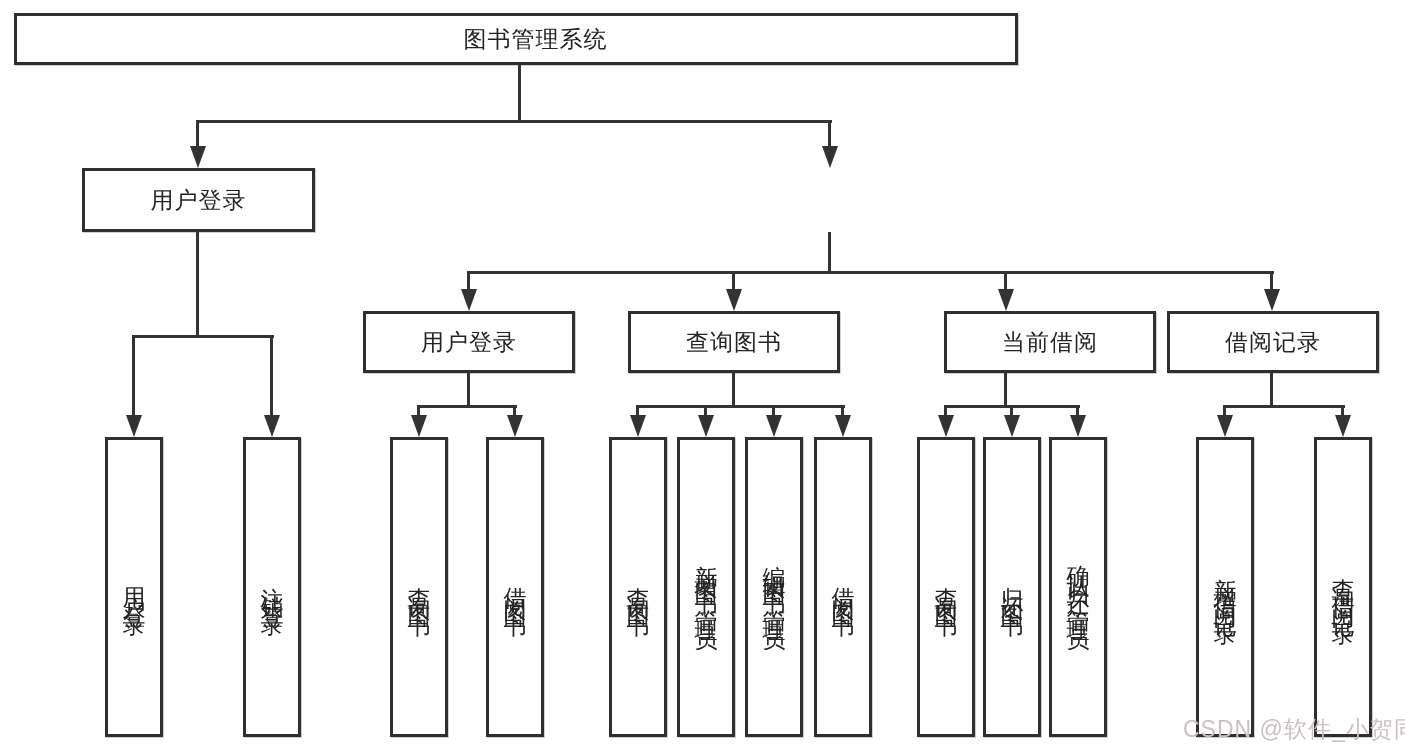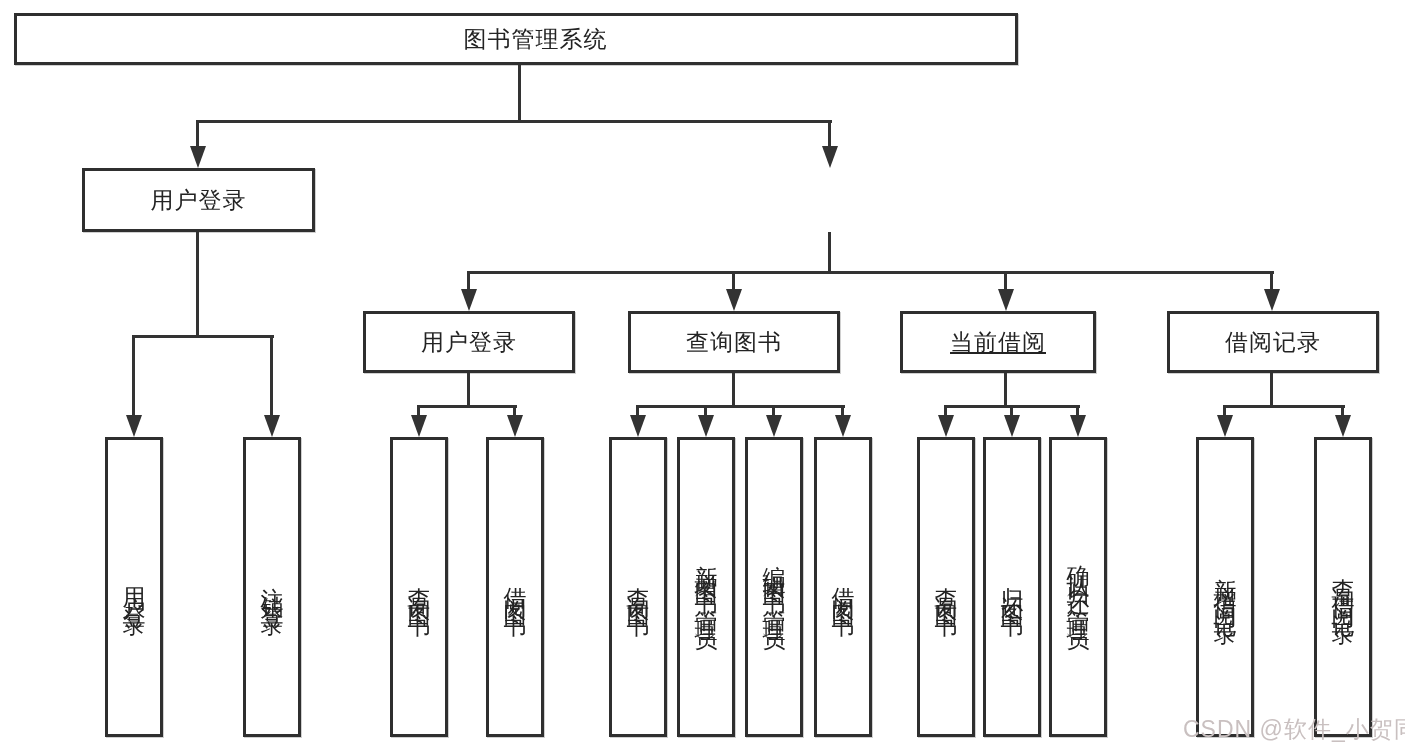--- a/index.html
+++ b/index.html
@@ -107,21 +107,21 @@
   <div class="arrow-down" style="left:998px; top:289px;"></div>
   <div class="vline" style="left:1270px; top:271px; height:22px;"></div>
   <div class="arrow-down" style="left:1264px; top:289px;"></div>
 
   <div class="box-h" style="left:363px; top:311px; width:212px; height:62px;">
     <span>用户登录</span>
   </div>
   <div class="box-h" style="left:628px; top:311px; width:212px; height:62px;">
     <span>查询图书</span>
   </div>
-  <div class="box-h" style="left:900px; top:311px; width:196px; height:62px;text-decoration:underline;">
+  <div class="box-h" style="left:944px; top:311px; width:212px; height:62px;">
     <span>当前借阅</span>
   </div>
   <div class="box-h" style="left:1167px; top:311px; width:212px; height:62px;">
     <span>借阅记录</span>
   </div>
 
   <div class="vline" style="left:467px; top:373px; height:32px;"></div>
   <div class="hline" style="left:417px; top:405px; width:100px;"></div>
   <div class="vline" style="left:417px; top:405px; height:14px;"></div>
   <div class="arrow-down" style="left:411px; top:415px;"></div>

